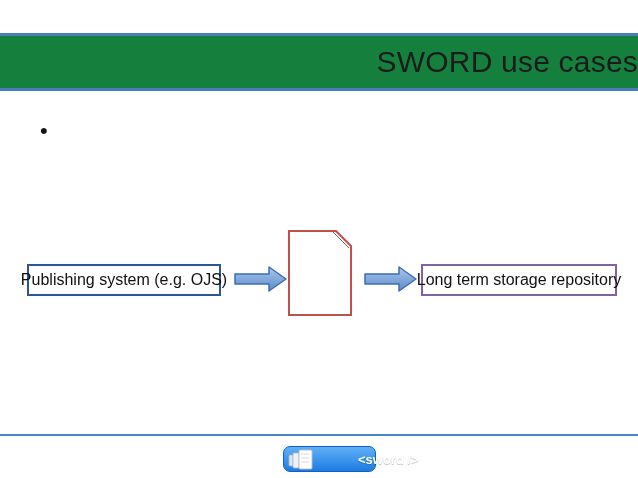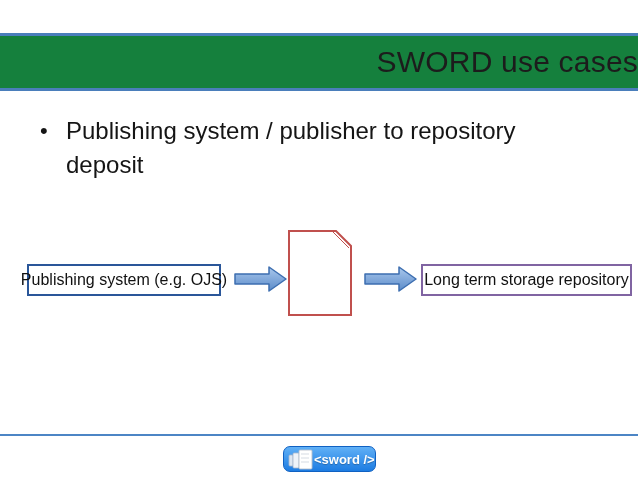--- a/index.html
+++ b/index.html
@@ -22,56 +22,54 @@
   }
   .bullet-marker { font-size:22px; width:26px; flex:0 0 26px; line-height:34px; }
   .bullet-text { font-size:24px; line-height:34px; white-space:pre-line; }
   
   .diagram-box {
     position:absolute; top:264px; height:32px; box-sizing:border-box;
     background:#ffffff; display:flex; align-items:center; justify-content:center;
     font-size:16px; color:#111111; white-space:nowrap;
   }
   .source-box { left:27px;  width:194px; border:2px solid #2a5699; }
-  .target-box { left:421px; width:211px; border:2px solid #8064a2; }
+  .target-box { left:421px; width:196px; border:2px solid #8064a2; }
   .arrow-svg { position:absolute; top:265px; width:53px; height:28px; }
   .arrow-1 { left:234px; }
   .arrow-2 { left:364px; }
   .document-svg { position:absolute; left:288px; top:230px; width:64px; height:86px; }
   
   .footer-divider {
     position:absolute; left:0; top:434px; width:638px; height:2px;
     background:#4c85c5;
   }
   .logo-badge {
     position:absolute; left:283px; top:446px; width:93px; height:26px;
     box-sizing:border-box; border-radius:7px;
     background:linear-gradient(#60b0f6, #1d7ce2);
     border:1px solid #1061c2;
     display:flex; align-items:center; padding:0 4px;
   }
   .pages-icon-svg { width:25px; height:22px; flex:0 0 25px; }
   .logo-text {
     color:#ffffff; font-size:13px; font-weight:bold; margin-left:1px;
-    text-shadow:0 1px 1px rgba(0,0,0,0.25); white-space:nowrap;
+    text-shadow:0 1px 1px rgba(0,0,0,0.25); white-space:nowrap;padding-left:44px;
   }
 </style>
 </head>
 <body>
 
 <div class="slide">
 
   <div class="title-bar">
     <div class="title-text">SWORD use cases</div>
   </div>
 
   <div class="bullet-item">
     <span class="bullet-marker">•</span>
-    <span class="bullet-text">Publishing system / publisher to repository
-deposit</span>
   </div>
 
   <div class="diagram-box source-box">
     <span>Publishing system (e.g. OJS)</span>
   </div>
 
   <svg class="arrow-svg arrow-1" viewBox="0 0 53 28">
     <defs>
       <linearGradient id="arrowGrad" x1="0" y1="0" x2="0" y2="1">
         <stop offset="0" stop-color="#aac8ed"></stop>

